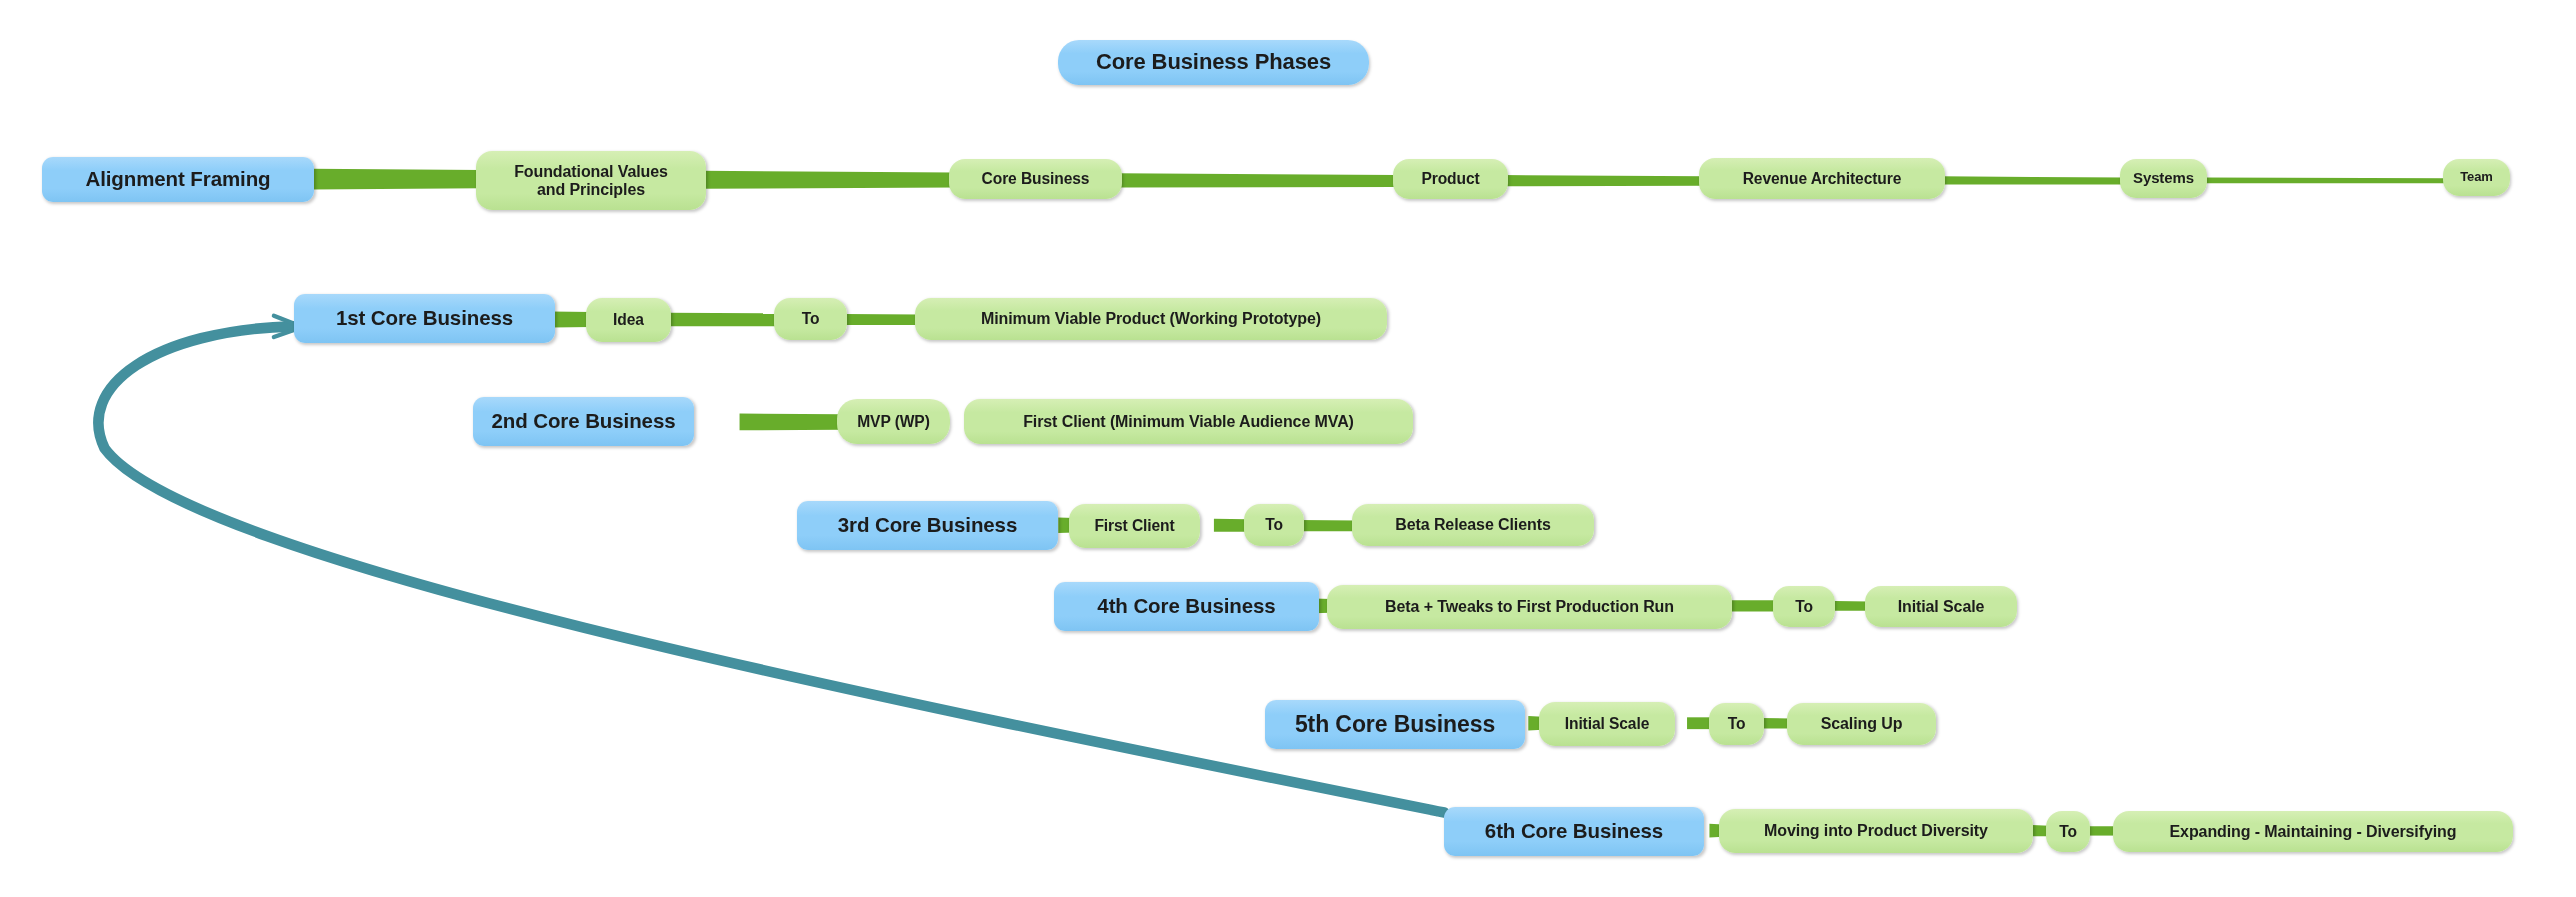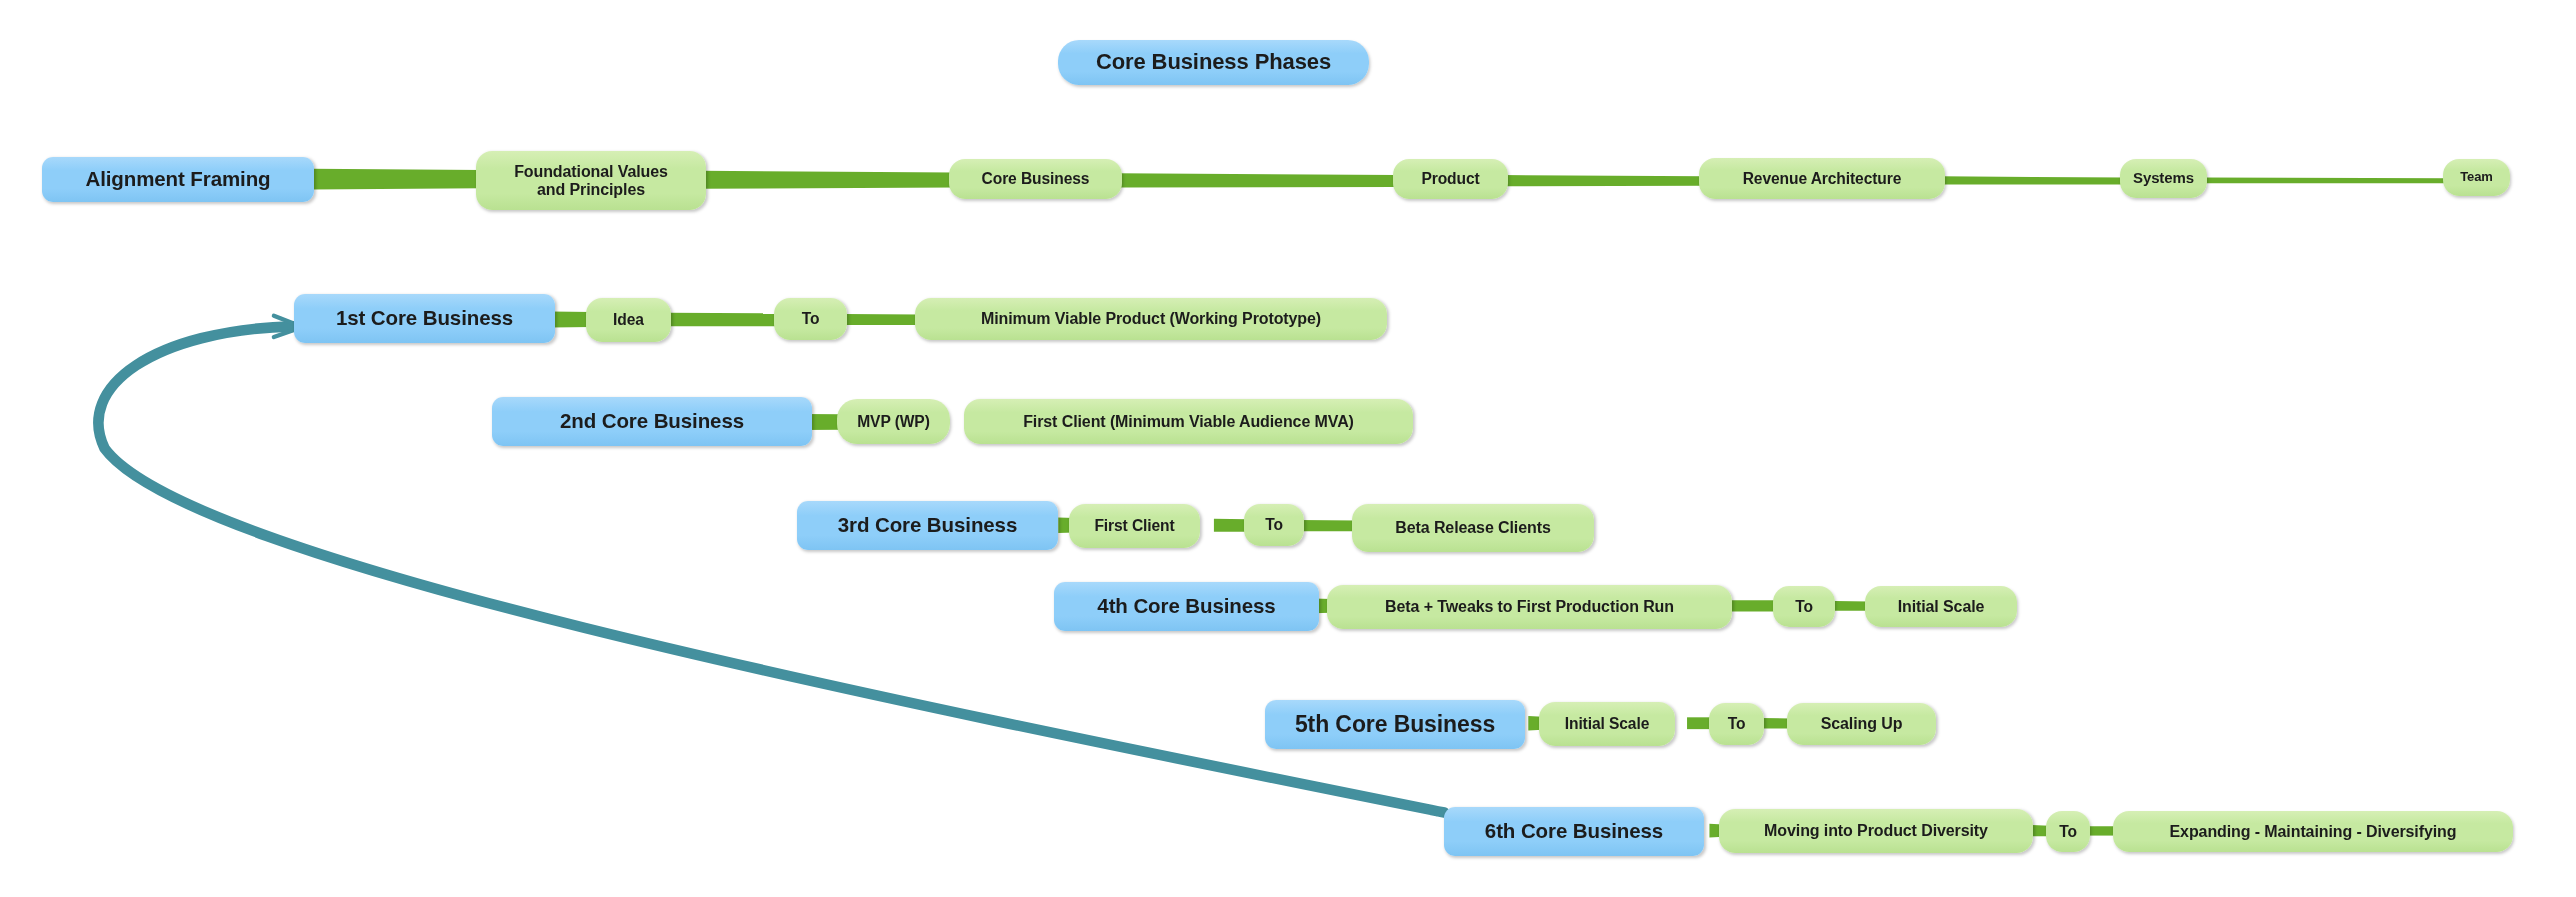--- a/index.html
+++ b/index.html
@@ -144,40 +144,40 @@
   <div class="node green" style="left:586px; top:298px; width:85px; height:44px; font-size:15.6px; border-radius:16px;">
     <span>Idea</span>
   </div>
   <div class="node green" style="left:774px; top:298px; width:73px; height:42px; font-size:15.6px; border-radius:16px;">
     <span>To</span>
   </div>
   <div class="node green" style="left:915px; top:298px; width:472px; height:42px; font-size:16px; border-radius:16px;">
     <span>Minimum Viable Product (Working Prototype)</span>
   </div>
 
-  <div class="node blue" style="left:473px; top:397px; width:320px; height:49px; font-size:20.5px;margin-left:19px;">
+  <div class="node blue" style="left:473px; top:397px; width:221px; height:49px; font-size:20.5px;">
     <span>2nd Core Business</span>
   </div>
   <div class="node green" style="left:837px; top:399px; width:113px; height:45px; font-size:15.6px; border-radius:20px;">
     <span>MVP (WP)</span>
   </div>
   <div class="node green" style="left:964px; top:399px; width:449px; height:45px; font-size:16px; border-radius:16px;">
     <span>First Client (Minimum Viable Audience MVA)</span>
   </div>
 
   <div class="node blue" style="left:797px; top:501px; width:261px; height:49px; font-size:20.5px;">
     <span>3rd Core Business</span>
   </div>
   <div class="node green" style="left:1069px; top:504px; width:131px; height:44px; font-size:15.6px; border-radius:16px;">
     <span>First Client</span>
   </div>
   <div class="node green" style="left:1244px; top:504px; width:60px; height:42px; font-size:15.6px; border-radius:16px;">
     <span>To</span>
   </div>
-  <div class="node green" style="left:1352px; top:504px; width:242px; height:48px; font-size:16px; border-radius:16px;">
+  <div class="node green" style="left:1352px; top:504px; width:242px; height:42px; font-size:16px; border-radius:16px;">
     <span>Beta Release Clients</span>
   </div>
 
   <div class="node blue" style="left:1054px; top:582px; width:265px; height:49px; font-size:20.5px;">
     <span>4th Core Business</span>
   </div>
   <div class="node green" style="left:1327px; top:585px; width:405px; height:44px; font-size:16px; border-radius:16px;">
     <span>Beta + Tweaks to First Production Run</span>
   </div>
   <div class="node green" style="left:1773px; top:586px; width:62px; height:41px; font-size:15.6px; border-radius:16px;">

